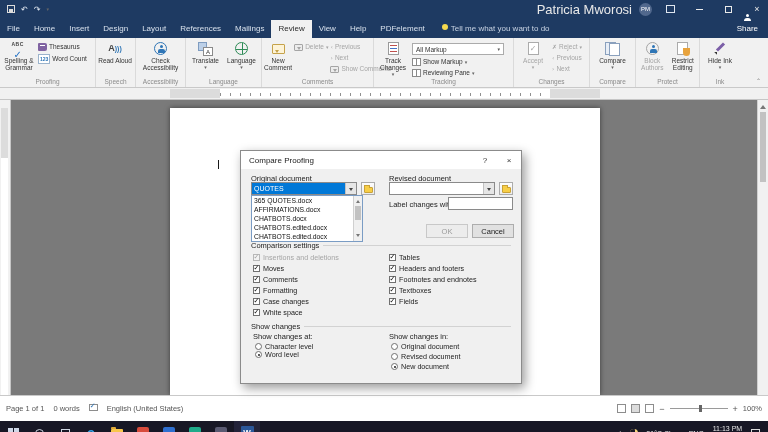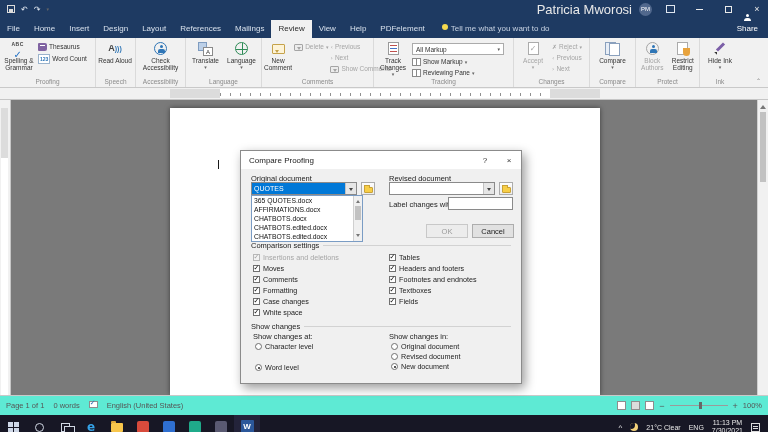--- a/index.html
+++ b/index.html
@@ -130,21 +130,21 @@
   .cbrow,.rbrow{position:absolute;display:flex;align-items:center;gap:3px;font-size:7.2px;color:#222;white-space:nowrap;}
   .cb{width:7px;height:7px;background:#fff;border:1px solid #707070;display:flex;align-items:center;justify-content:center;}
   .cb .m{font-size:7px;line-height:6px;color:#111;margin-top:-1px;}
   .cbrow.dis{color:#9e9e9e;}
   .cbrow.dis .cb{border-color:#b8b8b8;background:#f3f3f3;}
   .cbrow.dis .cb .m{color:#aaa;}
   .rb{width:7px;height:7px;border:1px solid #707070;border-radius:50%;background:#fff;position:relative;}
   .rb.on:after{content:"";position:absolute;left:1.5px;top:1.5px;right:1.5px;bottom:1.5px;background:#222;border-radius:50%;}
 
   
-  .statusbar{height:20px;background:#5eead4;border-top:1px solid #c9c9c9;display:flex;align-items:center;font-size:7.5px;color:#555;padding:0 6px;gap:9px;}
+  .statusbar{height:26px;background:#ffffff;border-top:1px solid #c9c9c9;display:flex;align-items:center;font-size:7.5px;color:#555;padding:0 6px;gap:9px;}
   .sb-right{margin-left:auto;display:flex;align-items:center;gap:5px;}
   .viewic{width:9px;height:9px;border:1px solid #8d8d8d;background:#fff;}
   .viewic.active{background:#dcdcdc;}
   .ztrack{width:58px;height:1px;background:#9a9a9a;position:relative;}
   .zthumb{position:absolute;left:50%;top:-3px;width:3px;height:7px;background:#666;}
   .spellst{width:9px;height:9px;position:relative;}
   .spellst:before{content:"";position:absolute;inset:0 0 2px 0;background:#fff;border:1px solid #8d8d8d;}
   .spellst:after{content:"✓";font-family:"DejaVu Sans",sans-serif;position:absolute;left:1px;top:-2px;font-size:7px;color:#2e75b6;}
 
   
@@ -600,21 +600,21 @@
     <div class="dsec" style="top:171px">
       <span>Show changes</span>
         <span class="line"></span>
     </div>
 
     <span class="dl" style="left:12px;top:181px">Show changes at:</span>
     <div class="rbrow" style="left:14px;top:191px">
         <span class="rb"></span>
         <span>Character level</span>
       </div>
-    <div class="rbrow" style="left:14px;top:212px">
+    <div class="rbrow" style="left:14px;top:199px">
         <span class="rb on"></span>
         <span>Word level</span>
       </div>
 
     <span class="dl" style="left:148px;top:181px">Show changes in:</span>
     <div class="rbrow" style="left:150px;top:191px">
         <span class="rb"></span>
         <span>Original document</span>
       </div>
     <div class="rbrow" style="left:150px;top:201px">

